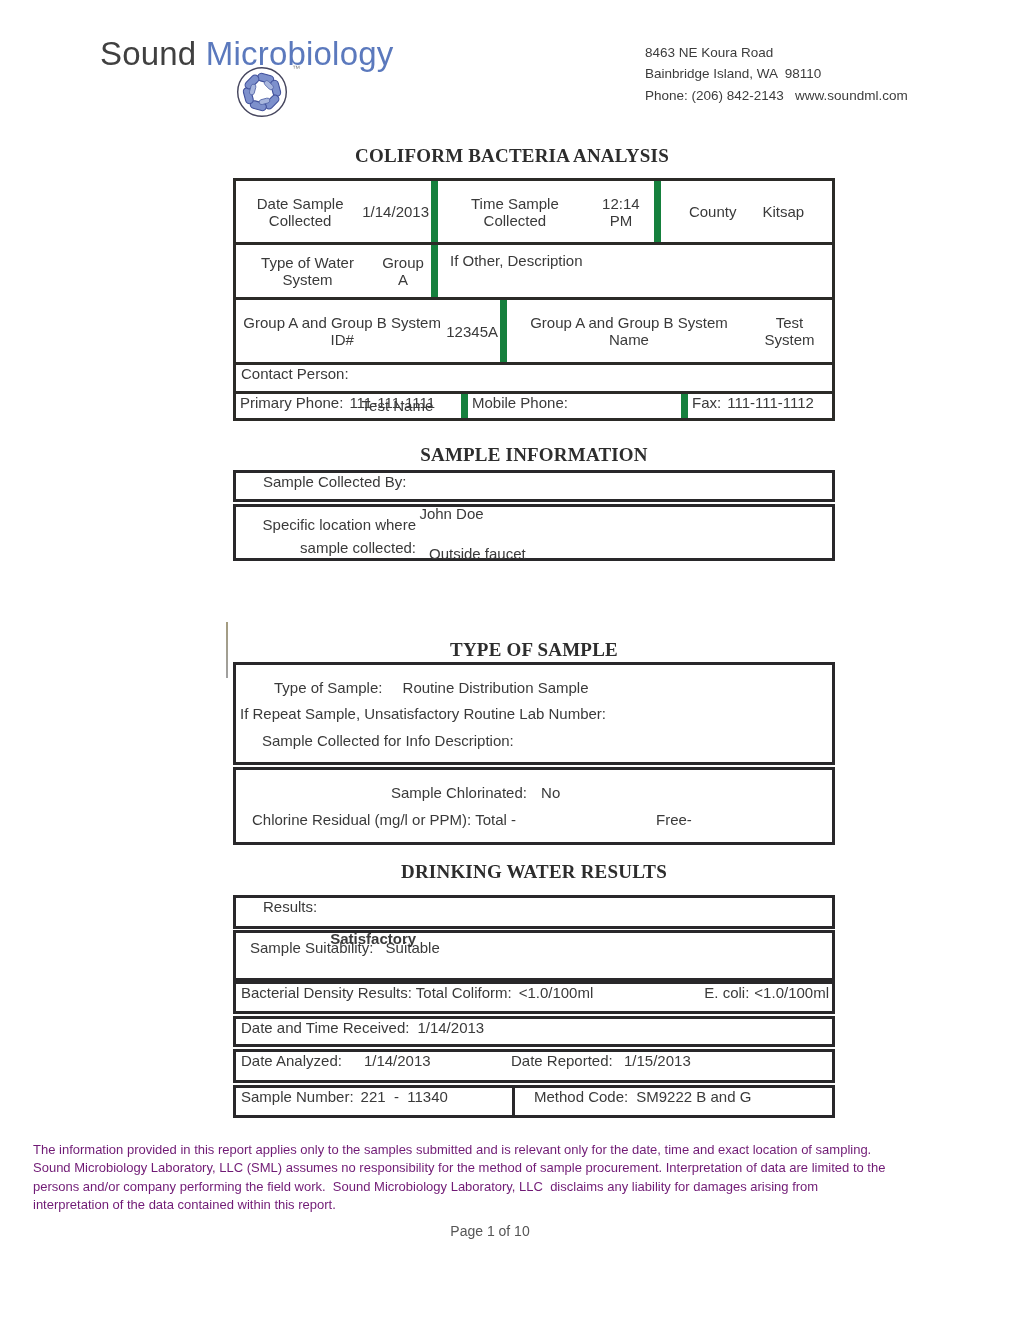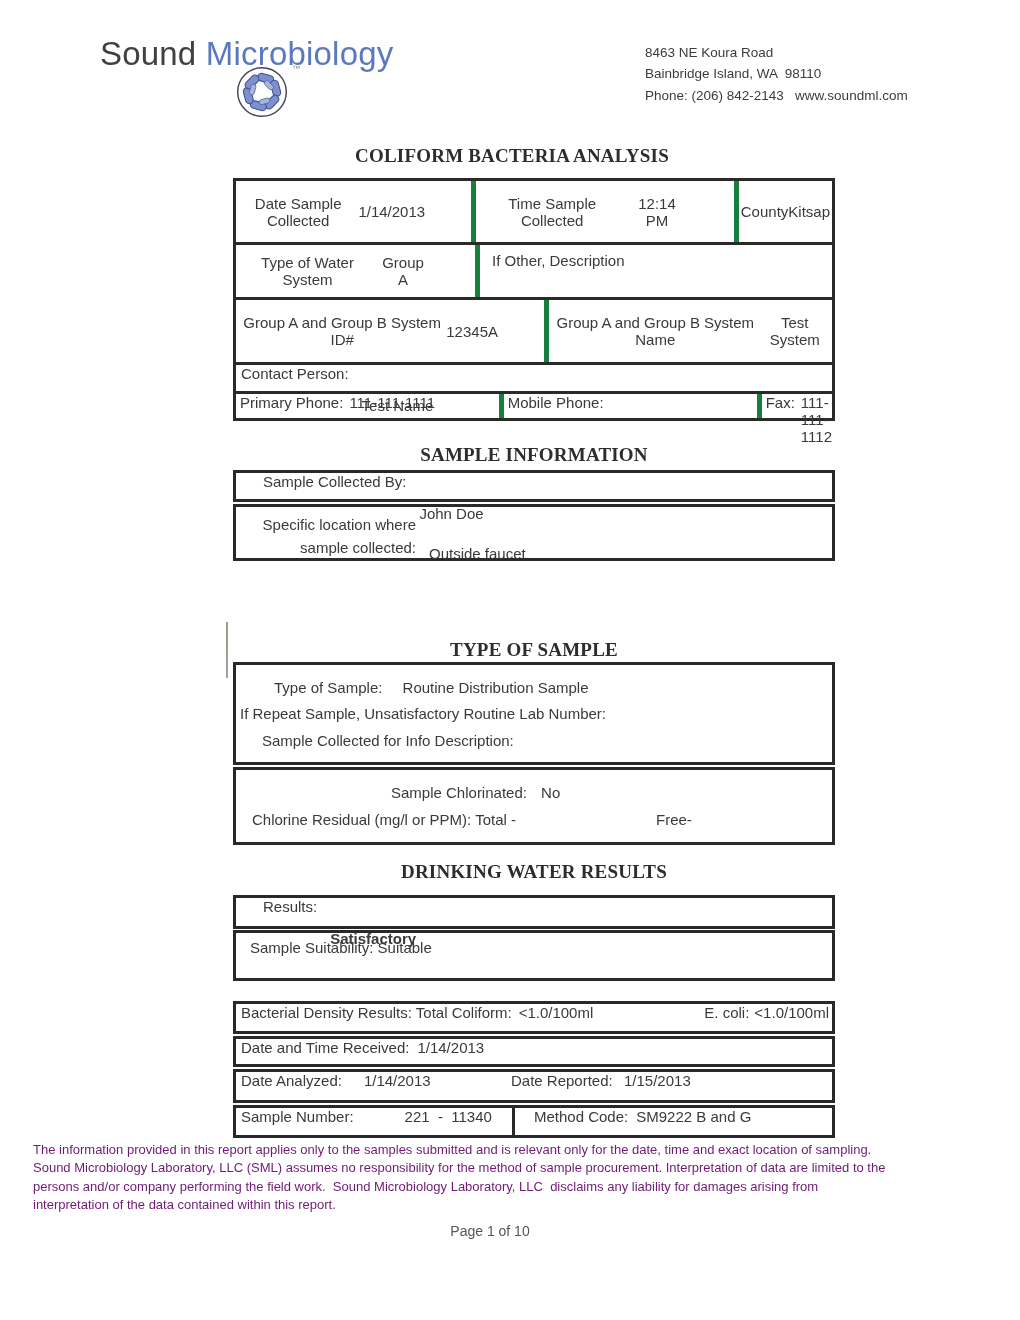--- a/index.html
+++ b/index.html
@@ -20,21 +20,21 @@
 
   
   .box{border:3px solid #29282a;box-sizing:border-box;background:#fff;font-size:15px;}
   .col{left:233px;width:602px;}
 
   
   .t1row{display:flex;border:3px solid #2b2a27;box-sizing:border-box;background:#fff;font-size:15px;}
   .t1row + .t1row{margin-top:-3px;}
   .cell{display:flex;flex-direction:row;justify-content:space-evenly;align-items:center;
         box-sizing:border-box;padding:3px 2px;text-align:center;}
-  .cell-div{border-left:5px solid #15803d;margin-left:44px;}
+  .cell-div{border-left:7px solid #15803d;}
   .cell-topleft{justify-content:flex-start;align-items:flex-start;padding:7px 0 0 12px;}
   .lineitem{display:flex;align-items:flex-start;box-sizing:border-box;padding-left:5px;}
 
   
   .stack .box + .box{margin-top:2px;}
 
   .val-gap{margin-left:13px;margin-top:32px;}
   .bold{font-weight:bold;}
 
   .si-b{display:flex;align-items:flex-start;padding-top:6px;}
@@ -185,40 +185,40 @@
 
   <div class="abs sec-title" style="left:233px;top:861px;">DRINKING WATER RESULTS</div>
 
   <div class="abs col" style="top:895px;">
     <div class="box lineitem" style="height:34px;padding-left:27px;">
       <span>Results:</span>
       <span class="val-gap bold">Satisfactory</span>
     </div>
     <div class="box" style="height:51px;margin-top:1px;padding:6px 0 0 14px;">
       <span>Sample Suitability:</span>
-      <span style="">Suitable</span>
-    </div>
-    <div class="box lineitem" style="height:33px;margin-top:20px;padding-right:3px;">
+      <span style="margin-left:8px;">Suitable</span>
+    </div>
+    <div class="box lineitem" style="height:33px;margin-top:0;padding-right:3px;">
       <span>Bacterial Density Results: Total Coliform:</span>
       <span style="margin-left:7px;">&lt;1.0/100ml</span>
       <span style="margin-left:auto;">E. coli:</span>
       <span style="margin-left:5px;">&lt;1.0/100ml</span>
     </div>
     <div class="box lineitem" style="height:31px;margin-top:2px;">
       <span>Date and Time Received:</span>
       <span style="margin-left:8px;">1/14/2013</span>
     </div>
     <div class="box lineitem" style="height:34px;margin-top:2px;position:relative;">
       <span>Date Analyzed:</span>
       <span style="margin-left:22px;">1/14/2013</span>
       <span style="position:absolute;left:275px;">Date Reported:</span>
       <span style="position:absolute;left:388px;">1/15/2013</span>
     </div>
     <div class="box" style="height:33px;margin-top:2px;display:flex;">
-      <div class="lineitem pre" style="width:276px;gap:44px;">
+      <div class="lineitem pre" style="width:276px;">
         <span>Sample Number:</span>
         <span class="pre" style="margin-left:7px;">221  -  11340</span>
       </div>
       <div class="lineitem" style="flex:1;border-left:3px solid #29282a;padding-left:19px;">
         <span>Method Code:</span>
         <span style="margin-left:8px;">SM9222 B and G</span>
       </div>
     </div>
   </div>
 

